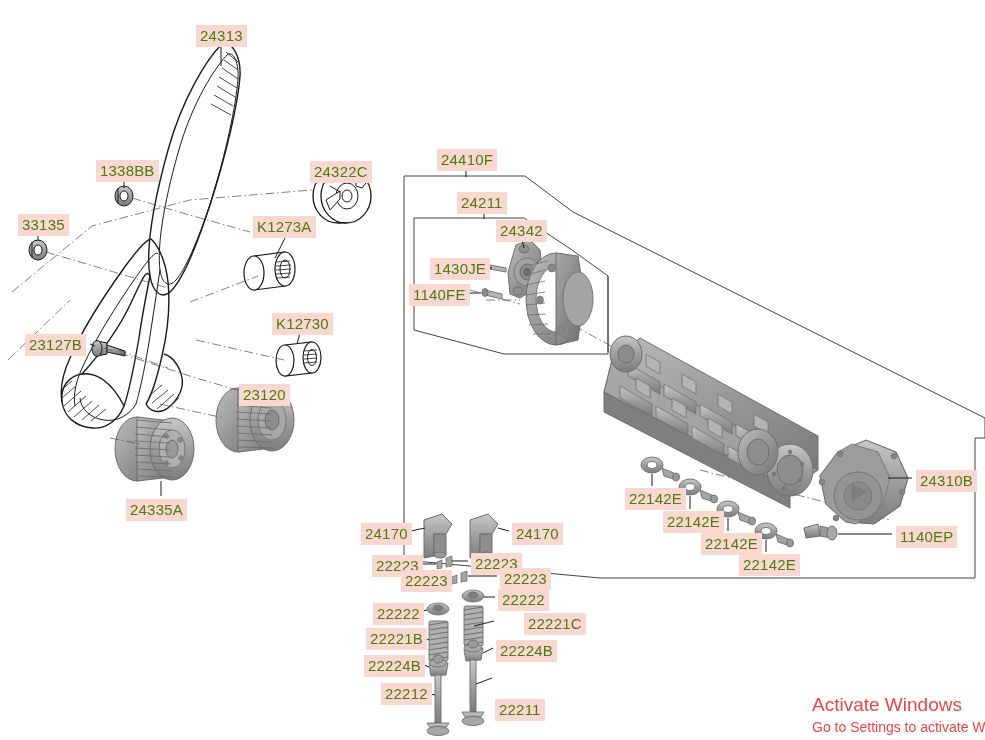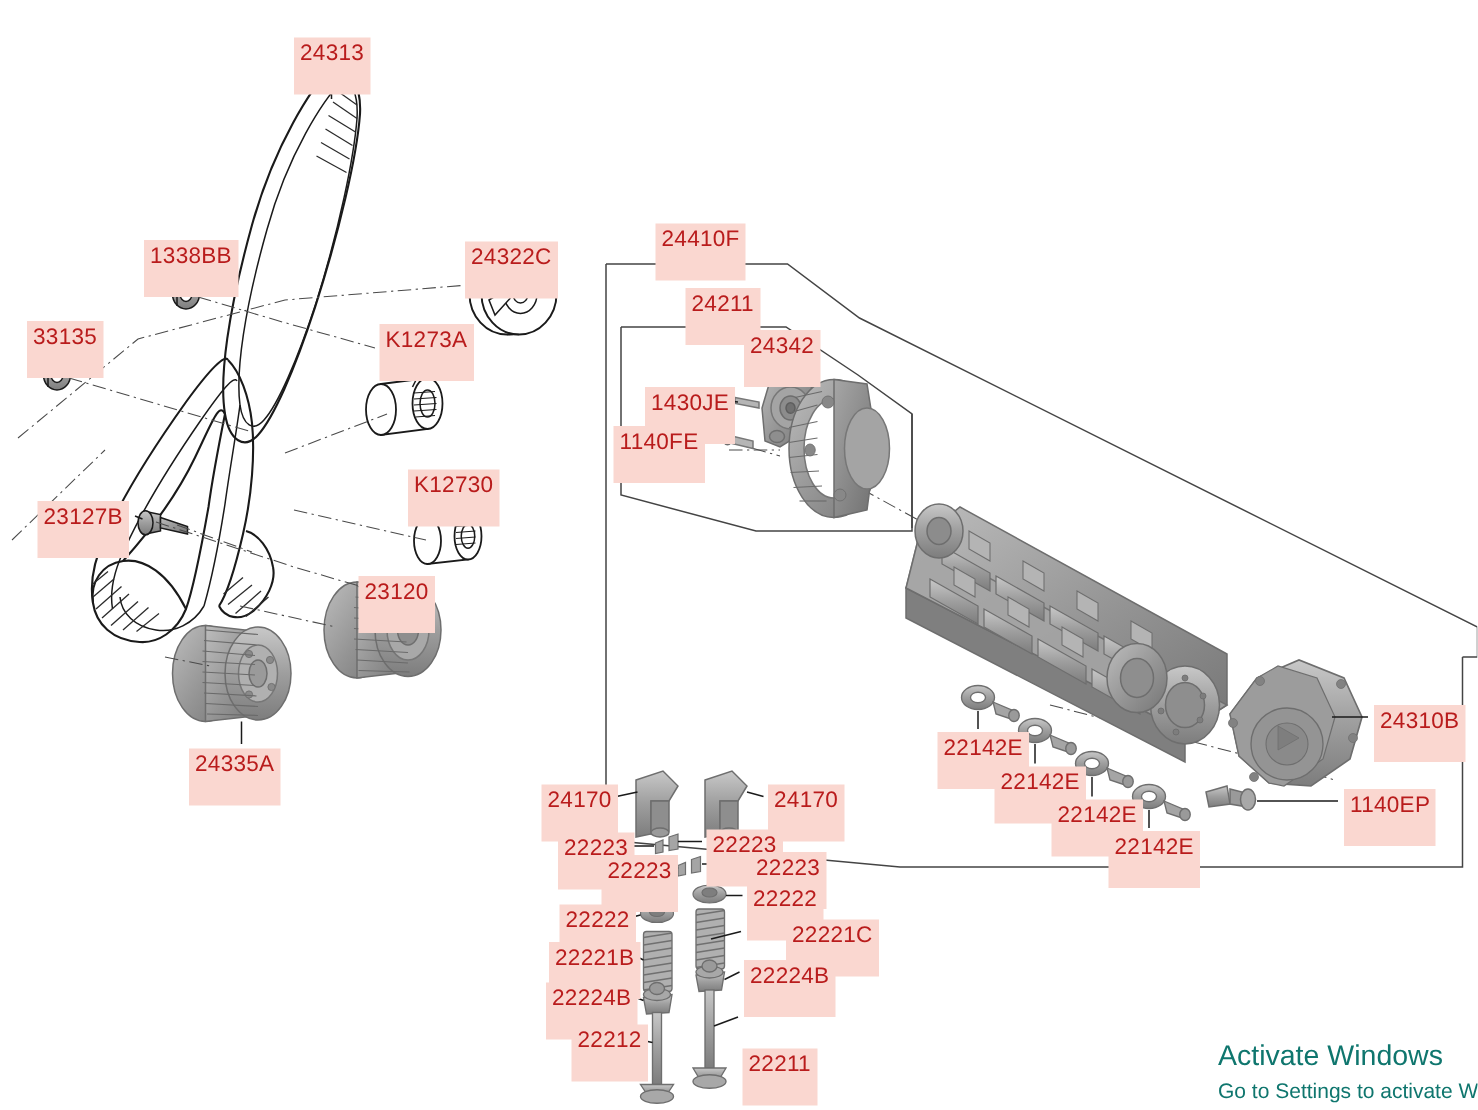--- a/index.html
+++ b/index.html
@@ -3,34 +3,34 @@
 <meta charset="utf-8">
 <style>
   html,body{margin:0;padding:0;background:#fff;}
   body{width:985px;height:740px;overflow:hidden;
        font-family:"Liberation Sans",sans-serif;}
   #stage{position:relative;width:985px;height:740px;background:#ffffff;}
 
   svg.art{position:absolute;left:0;top:0;width:985px;height:740px;}
 
   
-  .lbl{position:absolute;background:#fad7d0;color:#b91c1c;
+  .lbl{position:absolute;background:#fad7d0;color:#4d7c0f;
        font-family:"Liberation Sans",sans-serif;font-size:15px;
        font-weight:400;letter-spacing:.2px;line-height:19px;
-       padding:1px 4px 18px 4px;white-space:nowrap;}
+       padding:1px 4px 2px 4px;white-space:nowrap;}
 
   
   .wm{position:absolute;left:335px;top:352px;
       font-family:"Liberation Sans",sans-serif;font-size:49px;
       font-weight:700;letter-spacing:1px;color:transparent;
       -webkit-text-stroke:1.4px #cfcfcf;white-space:nowrap;
       pointer-events:none;}
 
   
-  .act{position:absolute;color:#0f766e;white-space:nowrap;
+  .act{position:absolute;color:#ef4444;white-space:nowrap;
        font-family:"Liberation Sans",sans-serif;}
   .act-title{left:812px;top:694px;font-size:19px;}
   .act-sub{left:812px;top:719px;font-size:14px;}
 </style>
 </head>
 <body>
 
 <div id="stage">
 
   <svg class="art" viewBox="0 0 985 740">

